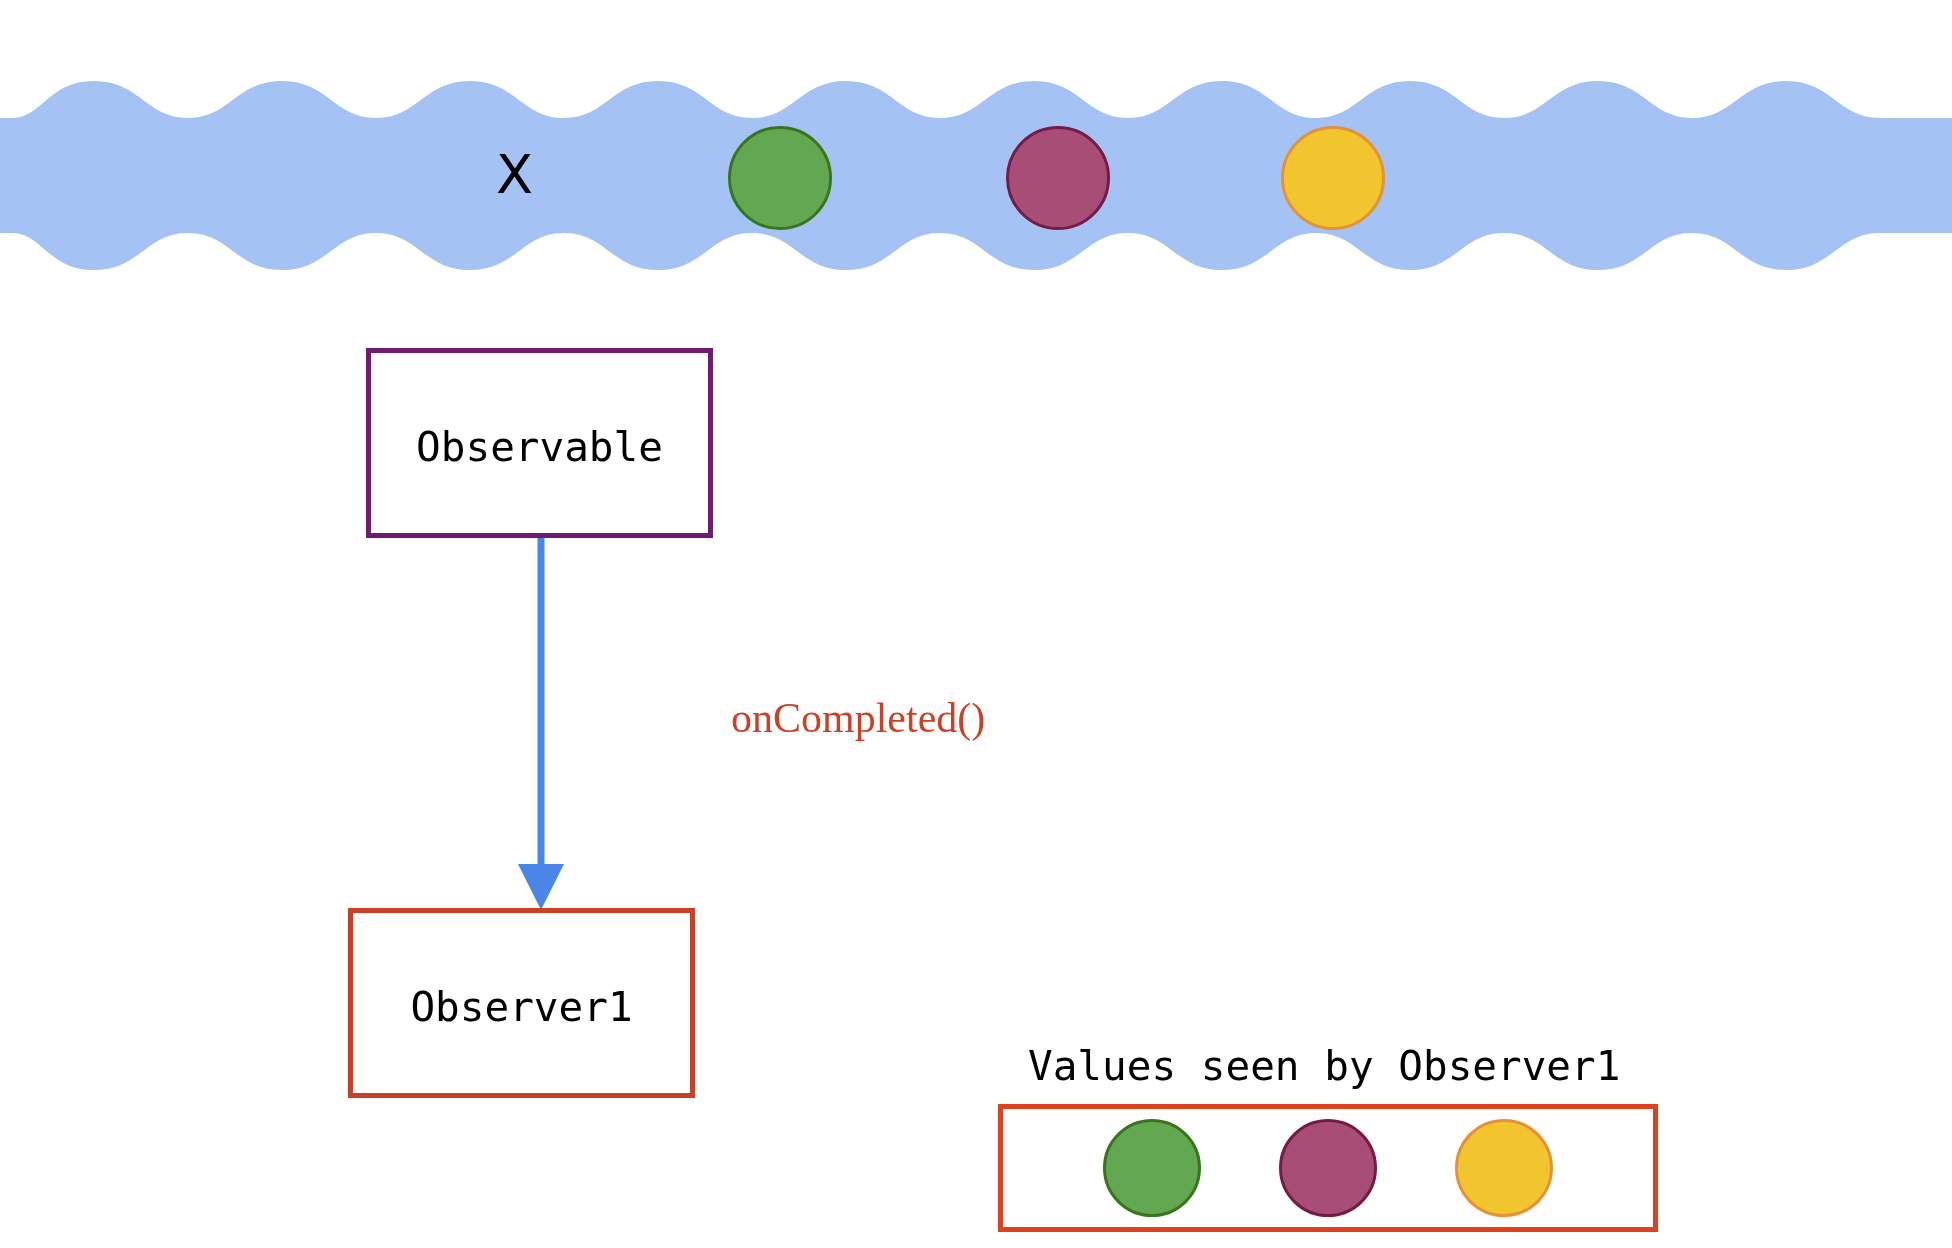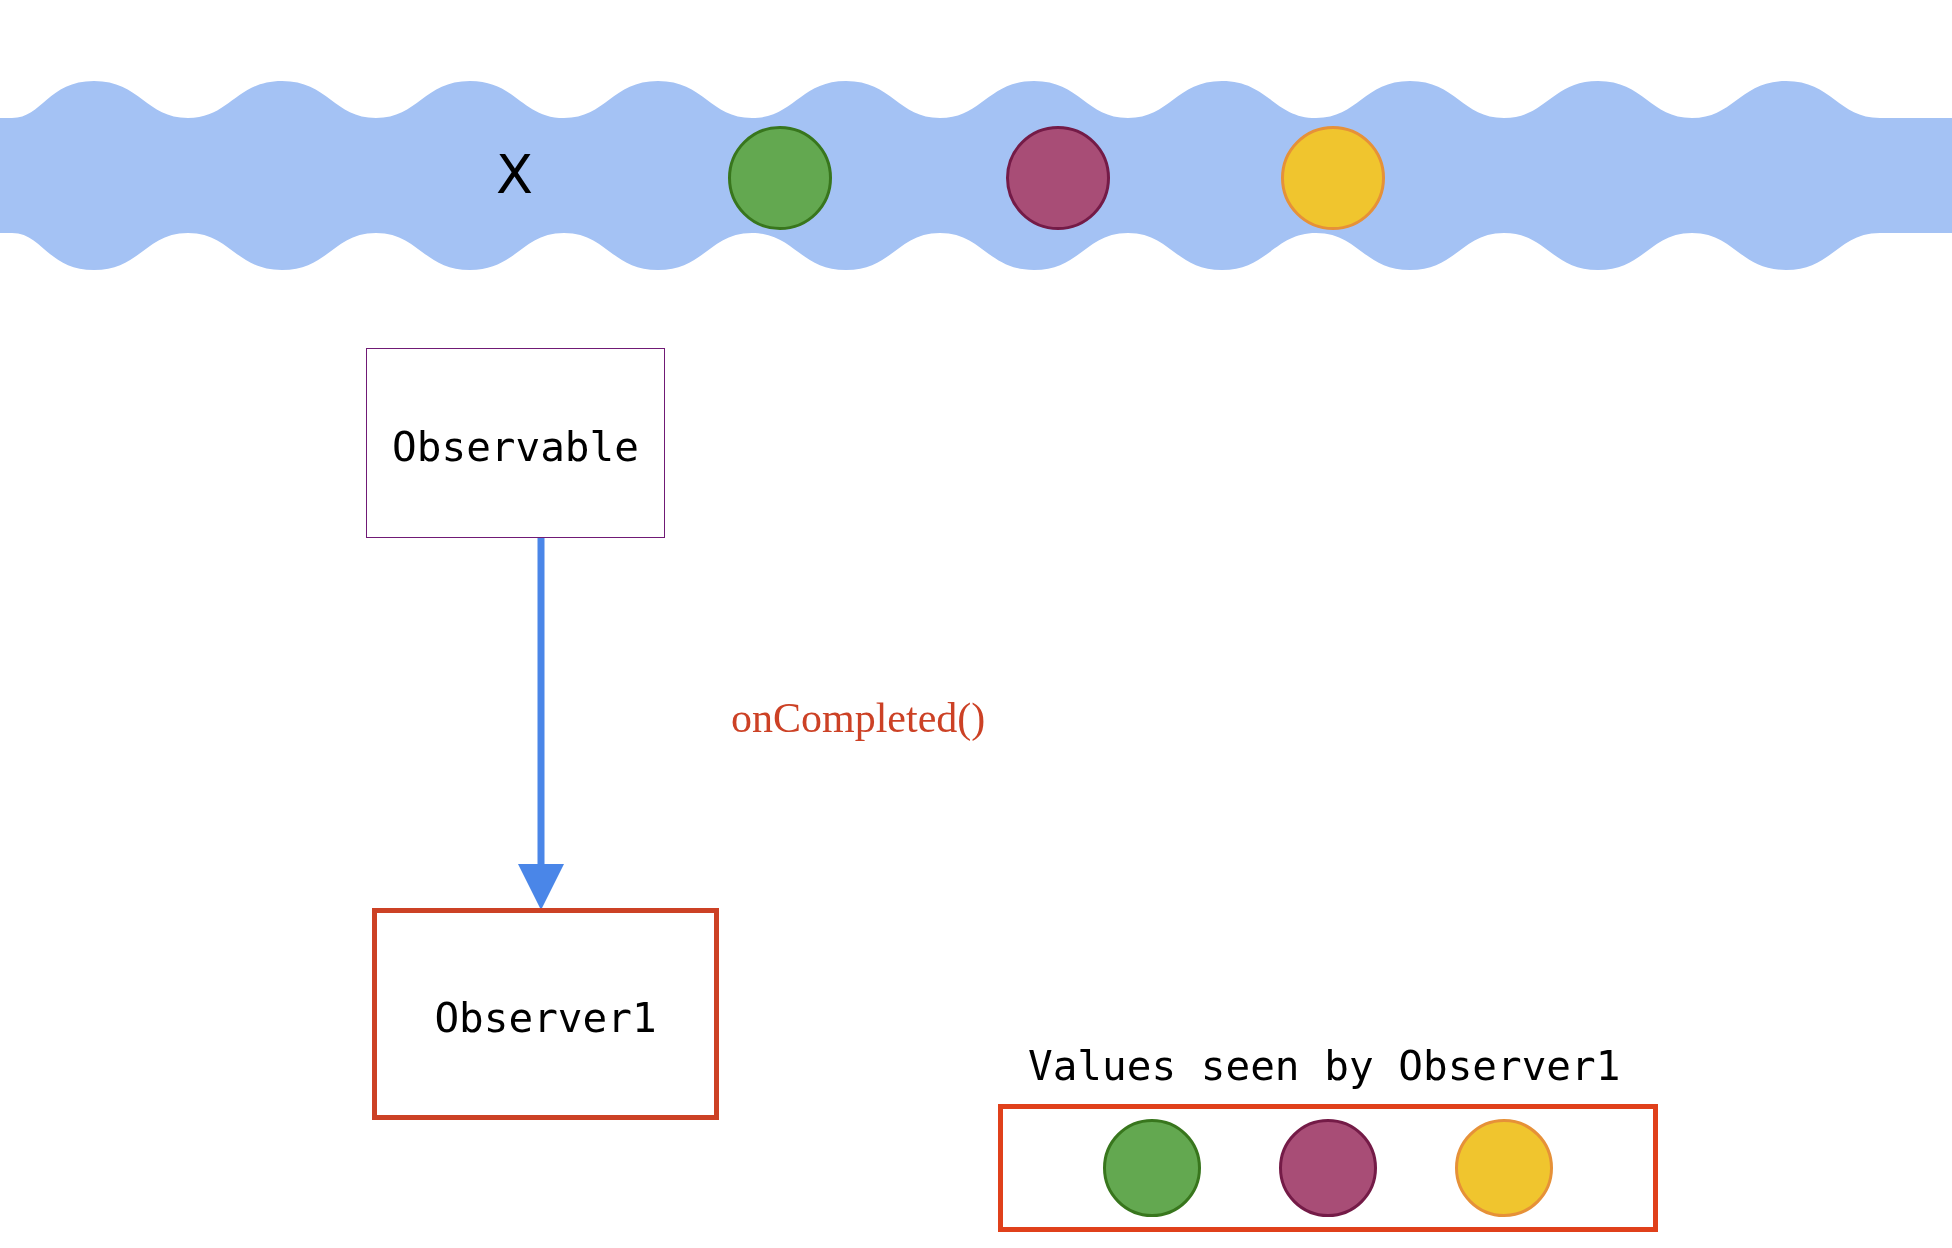--- a/index.html
+++ b/index.html
@@ -63,31 +63,31 @@
     font-family: "DejaVu Sans Mono", monospace;
     font-size: 41px;
     color: #000000;
     line-height: 1;
     white-space: nowrap;
   }
 
   #observable-box {
     left: 366px;
     top: 348px;
-    width: 299px;
+    width: 347px;
     height: 190px;
-    border: 1px solid #701a75;
+    border: 5px solid #701a75;
   }
   #observable-box .node-label { position: relative; top: 4px; }
 
   #observer1-box {
-    left: 372px;
+    left: 348px;
     top: 908px;
     width: 347px;
-    height: 212px;
+    height: 190px;
     border: 5px solid #cc4125;
   }
   #observer1-box .node-label { position: relative; top: 4px; }
 
   
   .arrow-layer {
     position: absolute;
     left: 0; top: 0;
     width: 1952px;
     height: 1248px;

